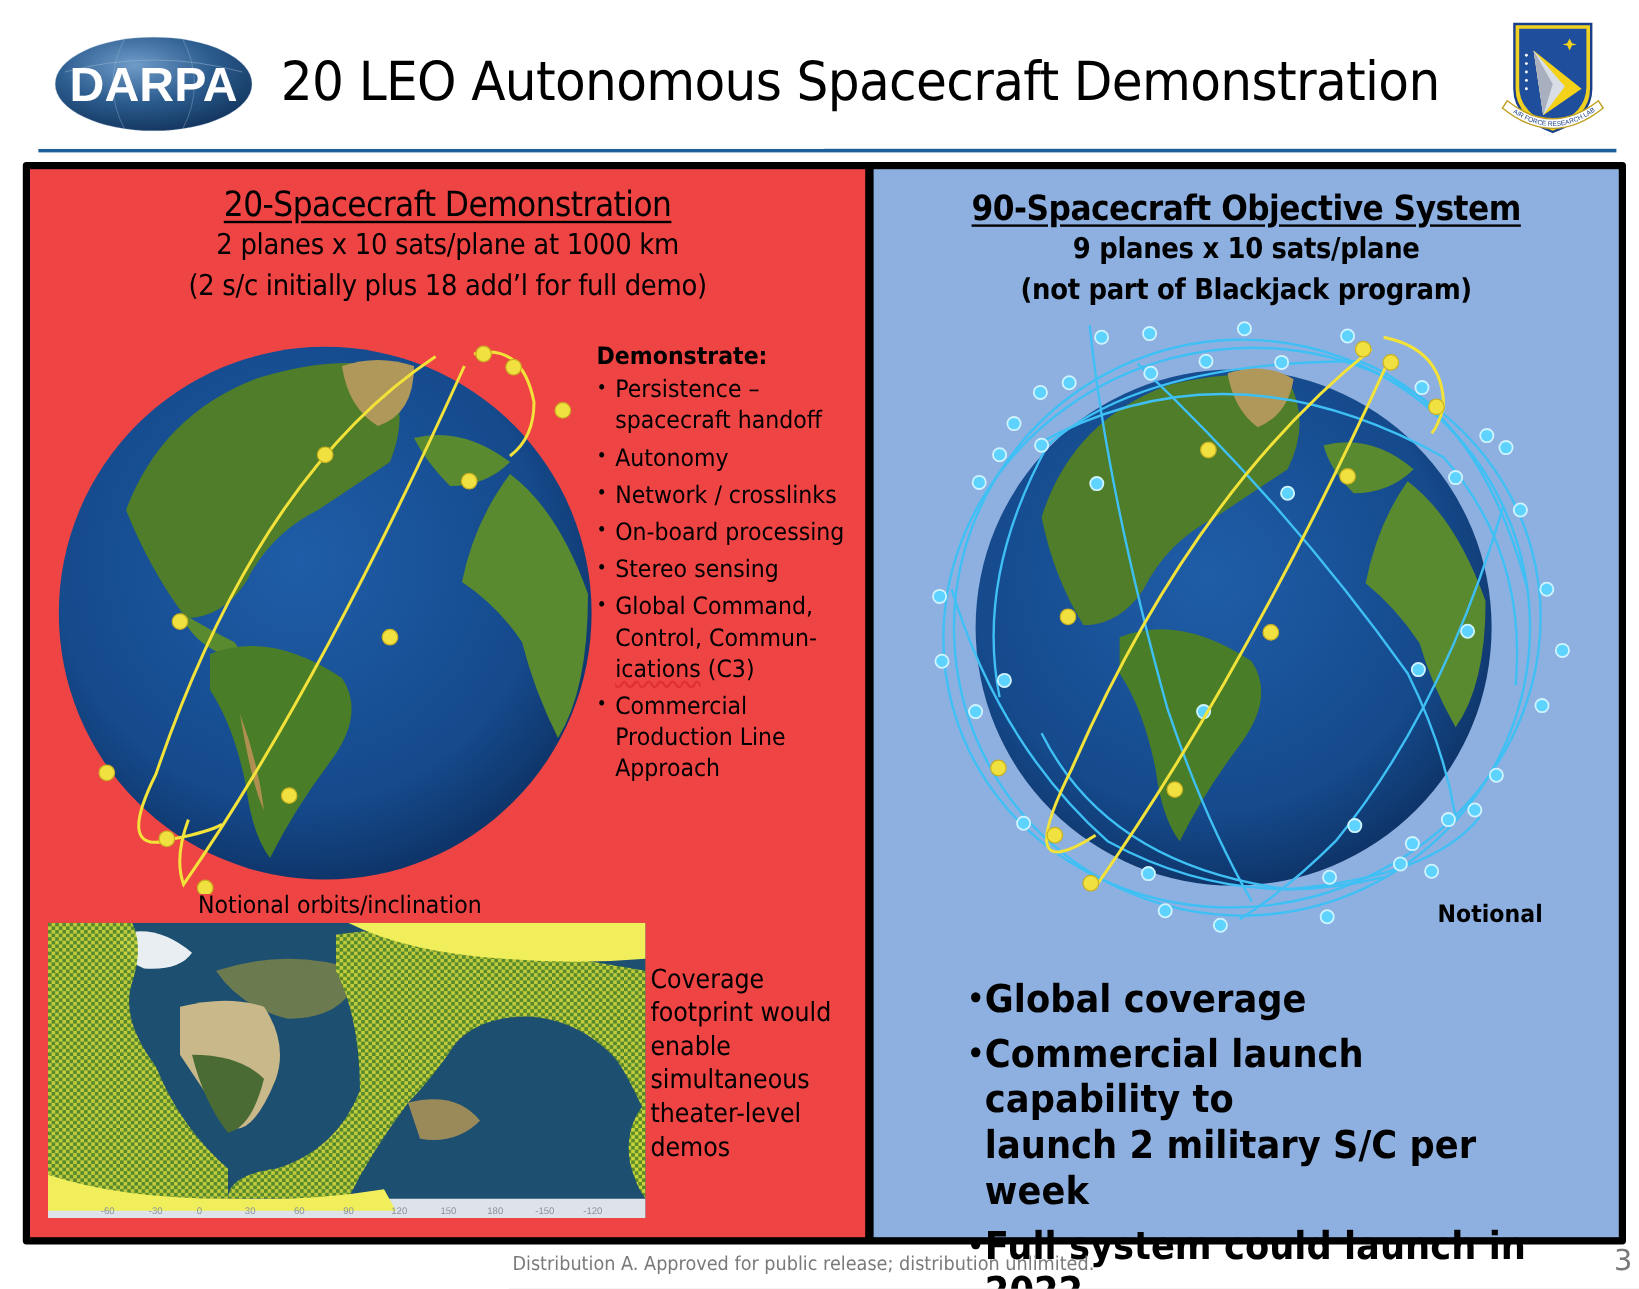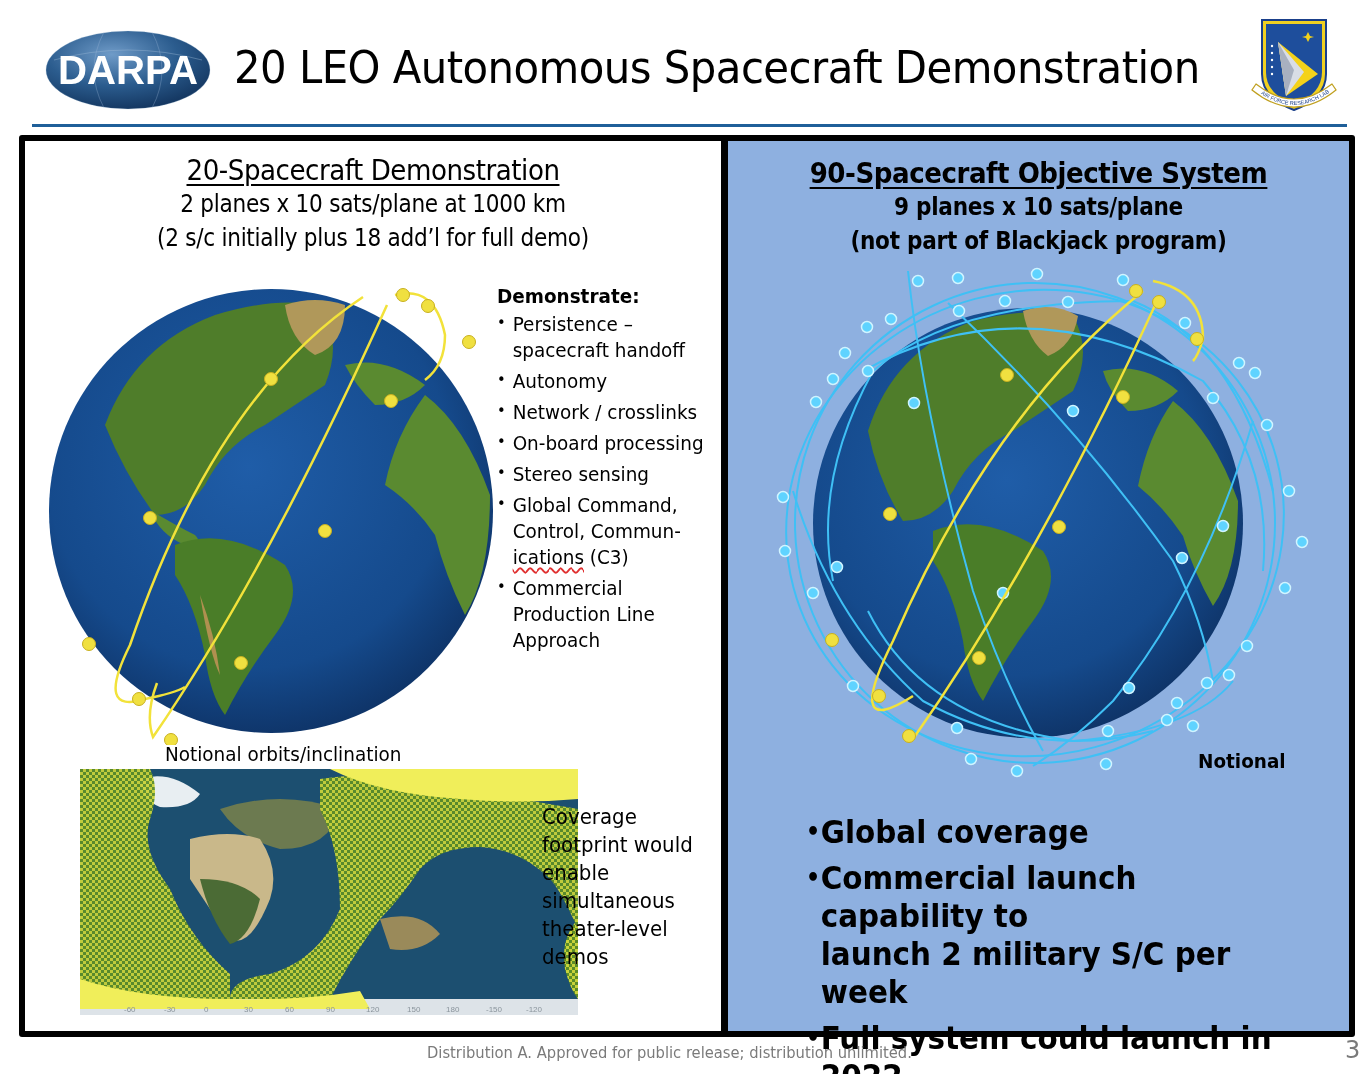--- a/index.html
+++ b/index.html
@@ -10,40 +10,40 @@
   .header { position: absolute; left: 0; top: 0; width: 1366px; height: 128px; }
   .darpa-logo { position: absolute; left: 44px; top: 30px; width: 168px; height: 80px; }
   .page-title { position: absolute; left: 234px; top: 40px; font-size: 45px; font-weight: normal; letter-spacing: -0.6px; white-space: nowrap; line-height: 56px; transform: scaleX(0.93); transform-origin: left center; }
   .afrl-logo { position: absolute; left: 1248px; top: 12px; width: 92px; height: 106px; }
   .header-rule { position: absolute; left: 32px; top: 124px; width: 1315px; height: 3px; background: #1f5f99; }
   .header-rule::before { content:""; position:absolute; left:0; top:-2px; width:655px; height:2px; background:#ffffff; }
 
   
   .frame { position: absolute; left: 19px; top: 135px; width: 1336px; height: 902px; background: #000; border-radius: 3px; }
   .panel { position: absolute; top: 6px; height: 890px; }
-  .panel-left { left: 6px; width: 696px; background: #ffffff; }
+  .panel-left { left: 6px; width: 696px; background: #ef4444; }
   .panel-right { left: 709px; width: 621px; background: #8eb0e0; font-weight: bold; }
 
   .panel-head { position: absolute; left: 0; width: 100%; text-align: center; line-height: 34px; }
   .panel-head .title { display: block; text-decoration: underline; text-underline-offset: 4px; font-size: 29px; letter-spacing: -0.5px; }
   .panel-head .sub { display: block; font-size: 24px; letter-spacing: -0.3px; }
 
   .condensed { transform: scaleX(0.9); transform-origin: center; }
 
   
   .demo-list { position: absolute; left: 472px; top: 142px; width: 230px; font-size: 20px; line-height: 26px; transform: scaleX(0.92); transform-origin: left top; }
   .demo-list .heading { font-weight: bold; font-size: 20px; margin-bottom: 2px; }
   .demo-list ul { list-style: none; }
   .demo-list li { position: relative; padding-left: 17px; margin-bottom: 5px; }
   .demo-list li::before { content: "•"; position: absolute; left: 0; top: -1px; font-size: 16px; }
   .squiggle { text-decoration: underline wavy #e03030; text-underline-offset: 3px; }
 
   .caption { position: absolute; font-size: 20px; white-space: nowrap; transform: scaleX(0.92); transform-origin: left top; }
 
-  .coverage-map { position: absolute; left: 15px; top: 628px; width: 498px; height: 246px; margin-left: 40px; }
+  .coverage-map { position: absolute; left: 15px; top: 628px; width: 498px; height: 246px; }
   .coverage-text { position: absolute; left: 517px; top: 662px; font-size: 22px; line-height: 28px; width: 180px; transform: scaleX(0.9); transform-origin: left top; }
 
   .right-bullets { position: absolute; left: 78px; top: 672px; font-size: 32px; line-height: 38px; width: 520px; transform: scaleX(0.92); transform-origin: left top; }
   .right-bullets li { list-style: none; position: relative; padding-left: 16px; margin-bottom: 8px; }
   .right-bullets li::before { content:"•"; position:absolute; left:0; top:0; font-size: 24px; }
 
   .footer-text { position: absolute; left: 427px; top: 1043px; font-size: 16px; color: #7a7a7a; white-space: nowrap; transform: scaleX(0.92); transform-origin: left top; }
   .page-number { position: absolute; left: 1345px; top: 1036px; font-size: 24px; color: #7a7a7a; }
 
   svg { display: block; }

